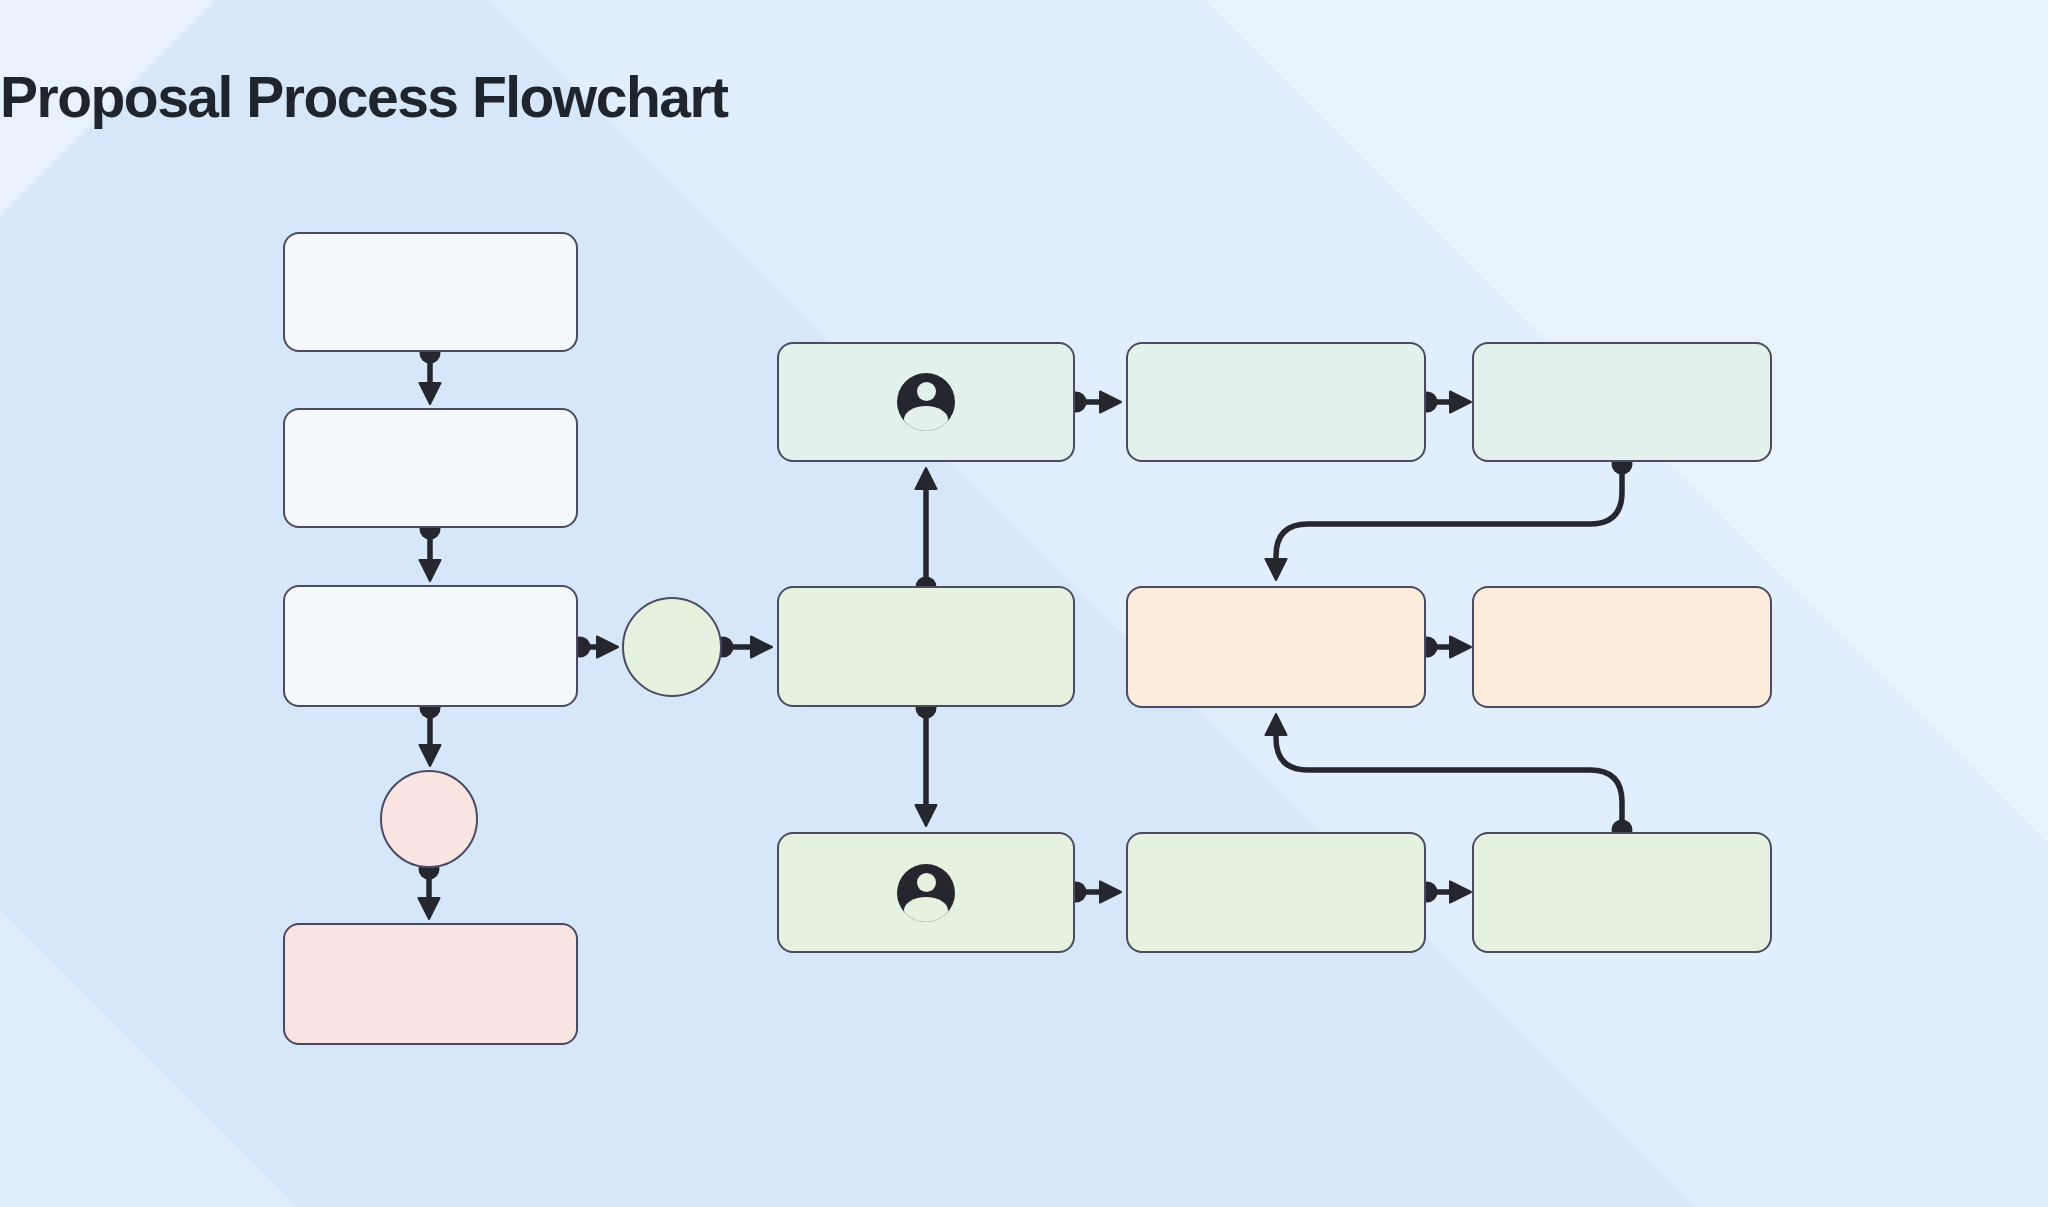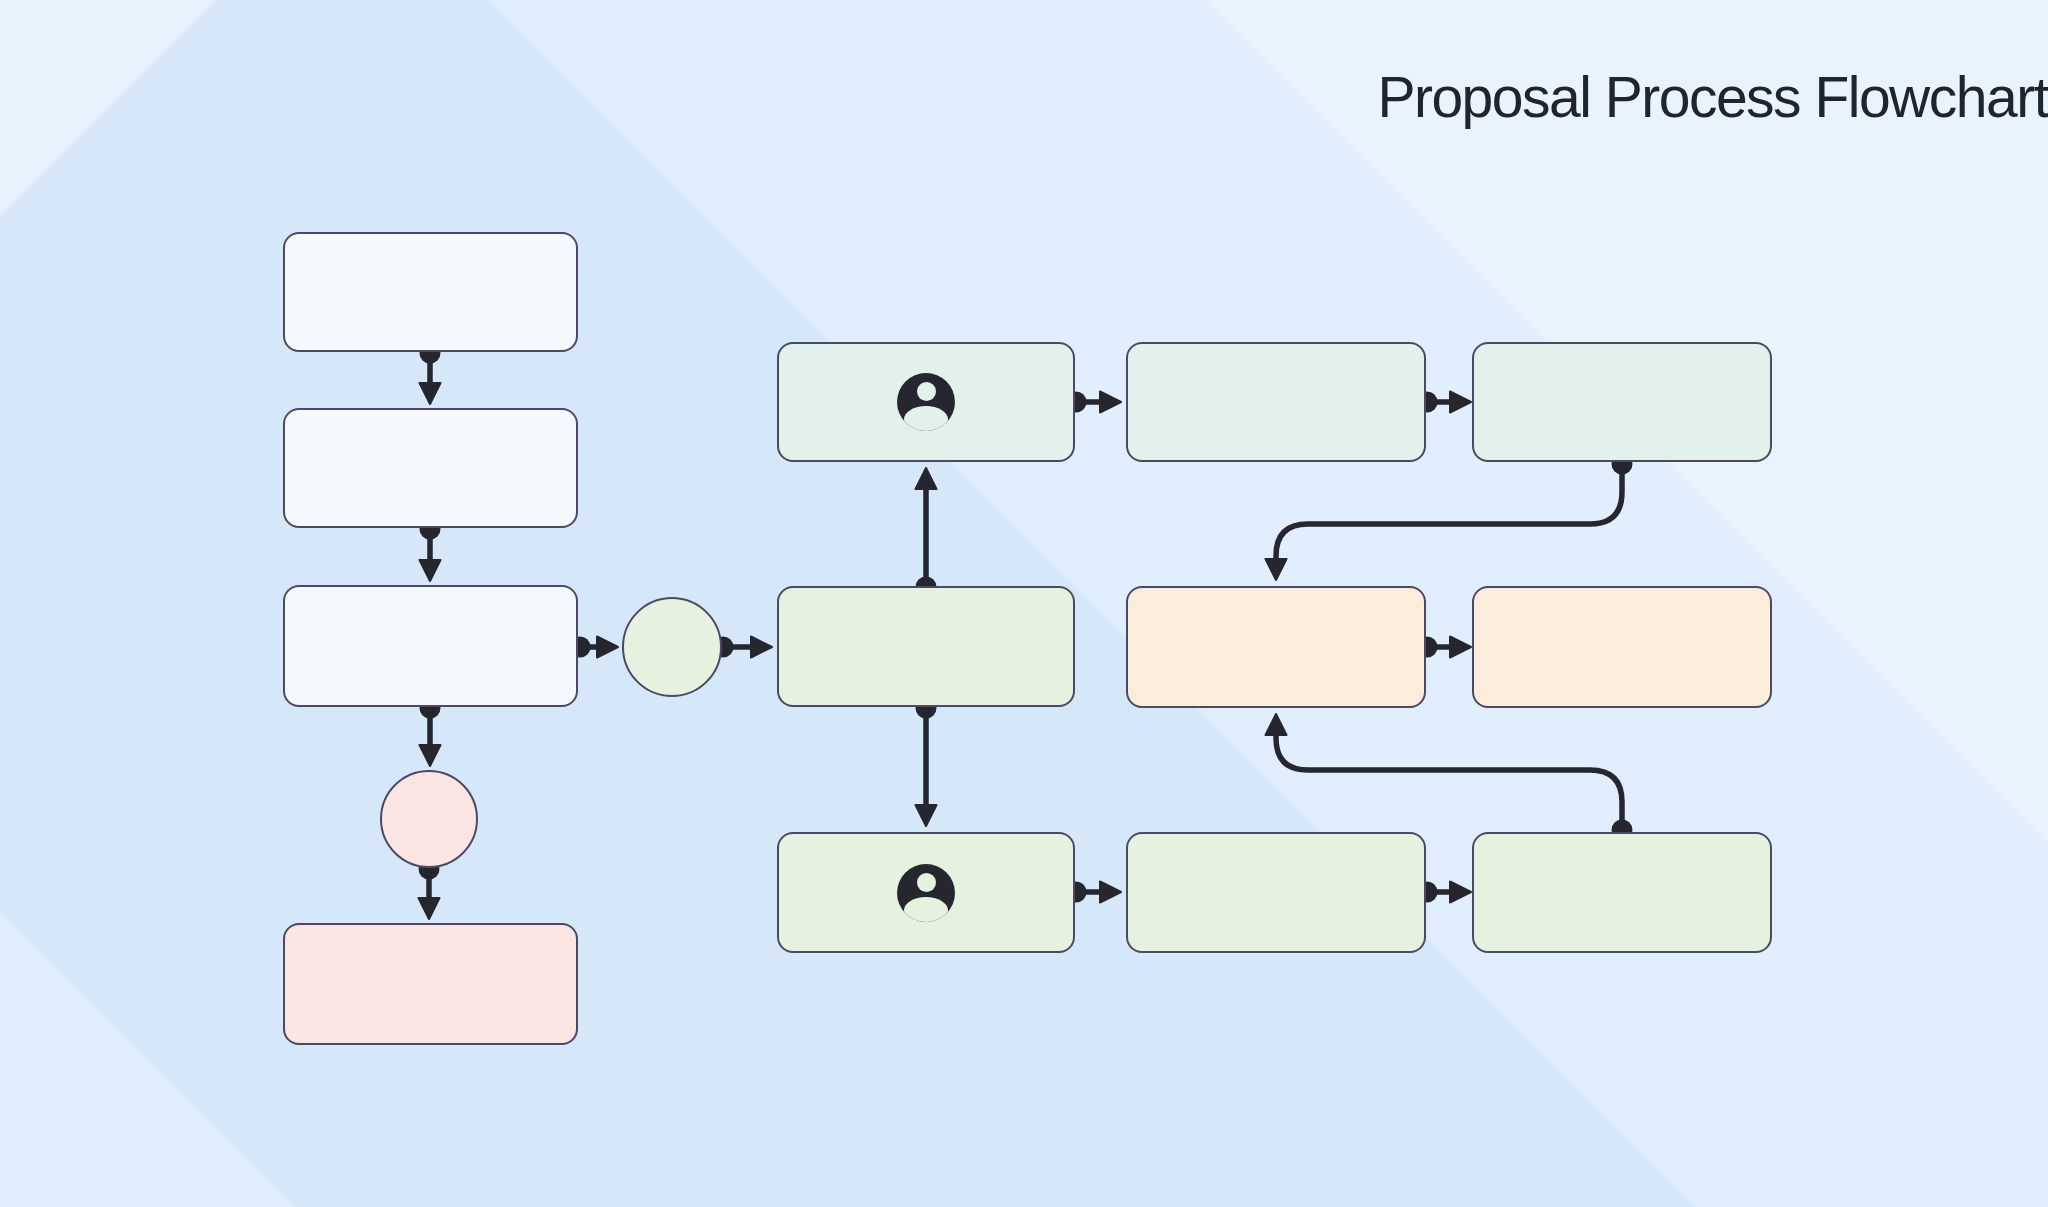--- a/index.html
+++ b/index.html
@@ -12,21 +12,21 @@
     background:
       linear-gradient(135deg, rgba(255,255,255,0.45) 0%, rgba(255,255,255,0.45) 6.5%, rgba(255,255,255,0) 6.8%),
       linear-gradient(45deg,
         #e1eefd 0%, #e1eefd 9%,
         #d6e7fa 9.2%, #d6e7fa 52%,
         #e1eefd 52.2%, #e1eefd 74%,
         #e9f3fe 74.2%, #e9f3fe 100%);
   }
   .title{
     position:absolute;left:0;right:0;top:62px;height:70px;
-    text-align:right;font-size:57px;line-height:70px;font-weight:normal;
+    text-align:left;font-size:57px;line-height:70px;font-weight:bold;
     letter-spacing:-1.5px;color:var(--title-color,#20242c);
   }
   .node{
     position:absolute;box-sizing:border-box;
     border:2px solid var(--node-border,#4b4a62);
     border-radius:16px;
     display:flex;align-items:center;justify-content:center;
   }
   .circle{border-radius:50%;}
   .blue  {background:var(--blue-fill,#f5f9fe);}

